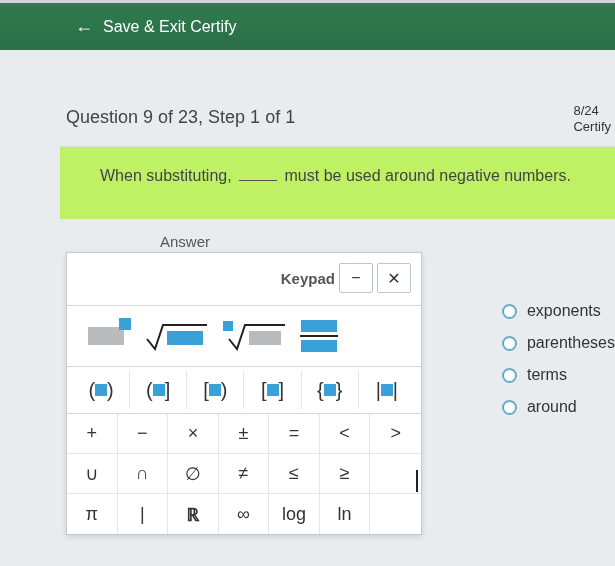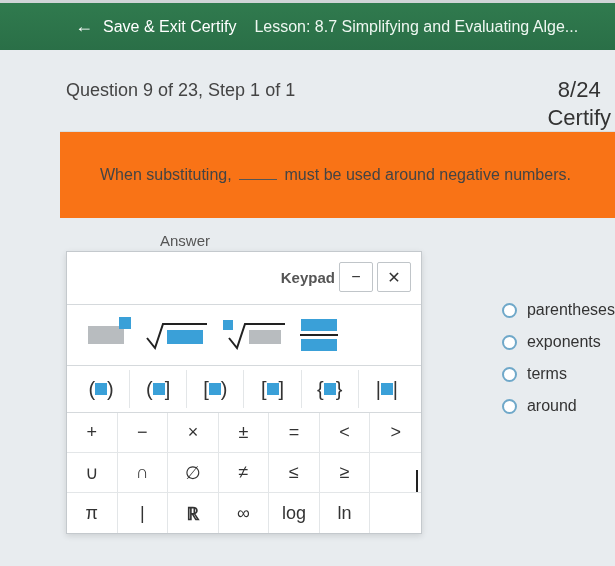--- a/index.html
+++ b/index.html
@@ -16,46 +16,46 @@
     background: linear-gradient(#307a4e,#2a6f47);
     height: 50px;
     display: flex;
     align-items: center;
     padding-left: 75px;
     color: #fff;
     font-size: 16px;
     border-top: 3px solid #d0d4d7;
   }
   .back-arrow { margin-right: 10px; font-size: 18px;}
-  .save-exit { font-weight: 500; margin-right: 18px; }
+  .save-exit { font-weight: 500; margin-right: 11px; }
   .lesson { font-weight: 500; color:#eef7f1;}
   .content {
     padding: 20px 0 0 60px;
+    margin-top: 27px;
   }
   .qrow {
     display: flex;
     align-items: flex-start;
   }
   .qtitle {
     font-size: 18px;
     color: #444;
     flex: 1;
     padding: 10px 0 18px 6px;
   }
   .score {
-    text-align: center;
-    font-size: 22px;
+    font-size: 13px;
     color: #333;
     padding: 6px 4px 0 0;
     line-height: 1.25;
   }
   .qbody {
-    background: #f97316;
+    background: #bef264;
     border-top: 1px solid #d9dde0;
-    padding: 32px 20px 34px 40px;
+    padding: 18px 20px 34px 40px;
     font-size: 16px;
     color: #444;
   }
   .blank {
     display: inline-block;
     border-bottom: 1px solid #555;
     width: 38px;
     height: 1em;
     vertical-align: baseline;
     margin: 0 3px;
@@ -174,21 +174,20 @@
     background:#222;
   }
   .rr { font-family: "Times New Roman", serif;}
 </style>
 </head>
 <body>
 
 <div class="topbar">
   <span class="back-arrow">←</span>
   <span class="save-exit">Save &amp; Exit Certify</span>
-  <span class="lesson">Lesson: 8.7 Simplifying and Evaluating Alge...</span>
 </div>
 
 <div class="content">
   <div class="qrow">
     <div class="qtitle">Question 9 of 23, Step 1 of 1</div>
     <div class="score">
       <div>8/24</div>
       <div>Certify</div>
     </div>
   </div>
@@ -291,25 +290,25 @@
           <div class="gcell" style="border-bottom: none;">∞</div>
           <div class="gcell" style="border-bottom: none;">log</div>
           <div class="gcell" style="border-bottom: none;">ln</div>
           <div class="gcell" style="border-bottom: none;"></div>
         </div>
     </div>
 
     <div class="answers">
       <div class="opt">
         <span class="radio"></span>
-        <span>parentheses</span>
+        <span>exponents</span>
       </div>
       <div class="opt">
         <span class="radio"></span>
-        <span>exponents</span>
+        <span>parentheses</span>
       </div>
       <div class="opt">
         <span class="radio"></span>
         <span>terms</span>
       </div>
       <div class="opt">
         <span class="radio"></span>
         <span>around</span>
       </div>
     </div>

